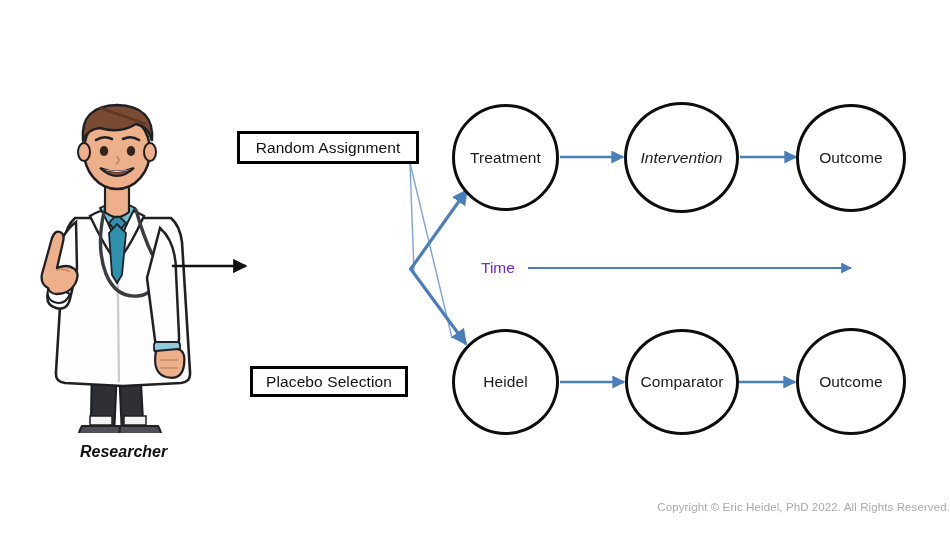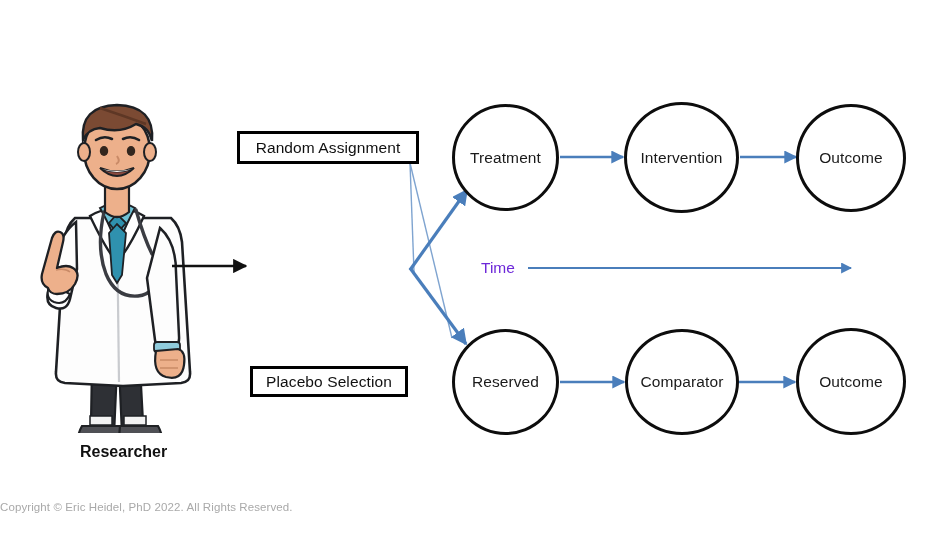--- a/index.html
+++ b/index.html
@@ -65,21 +65,21 @@
     white-space: nowrap;
   }
   #researcher-caption {
     font-size: 16px;
     font-weight: bold;
     color: #101010;
   }
   #copyright-text {
     position: absolute;
     width: 100%;
-    text-align: left;
+    text-align: right;
     font-size: 11.5px;
     color: #a9a9a9;
     letter-spacing: 0.1px;
   }
   
   #connectors {
     position: absolute;
     left: 0;
     top: 0;
     width: 950px;
@@ -180,21 +180,21 @@
       <ellipse cx="84" cy="63" rx="4.2" ry="5" fill="#33261E"></ellipse>
       <ellipse cx="111" cy="63" rx="4.2" ry="5" fill="#33261E"></ellipse>
 
       <path d="M97 68 q4 6 -1 8" stroke="#C98A67" stroke-width="2" fill="none"></path>
 
       <path d="M80 80 q17 16 34 0 q-17 7 -34 0 Z" fill="#8C4A3F" stroke="#1E2024" stroke-width="2"></path>
       <path d="M82 81 q15 6 30 0 q-15 4 -30 0 Z" fill="#FFFFFF"></path>
     </g>
   </svg>
 
-  <div id="researcher-caption" class="plain-label" style="left:80px; top:443px;">Researcher</div>
+  <div id="researcher-caption" class="plain-label" style="left:80px; top:443px;font-style:italic;">Researcher</div>
 
   <svg id="connectors">
     <defs>
       <marker id="arrow-blue" viewBox="0 0 10 10" refX="9" refY="5" markerWidth="5" markerHeight="5" orient="auto-start-reverse">
         <path d="M 0 0 L 10 5 L 0 10 z" fill="#4A7EBB"></path>
       </marker>
       <marker id="arrow-black" viewBox="0 0 10 10" refX="9" refY="5" markerWidth="5.5" markerHeight="5.5" orient="auto-start-reverse">
         <path d="M 0 0 L 10 5 L 0 10 z" fill="#111111"></path>
       </marker>
     </defs>
@@ -225,30 +225,30 @@
 
   <div class="label-box" id="box-random-selection" style="left:250px; top:366px; width:158px; height:31px;">
     <span class="box-label">Placebo Selection</span>
   </div>
 
 
   <div class="node-circle" id="treatment-node" style="left:452px; top:104px; width:107px; height:107px;">
     <span class="node-label">Treatment</span>
   </div>
 
-  <div class="node-circle" id="intervention-node" style="left:624px; top:102px; width:115px; height:111px;">
+  <div class="node-circle" id="intervention-node" style="left:624px; top:102px; width:115px; height:111px;font-style:italic;">
     <span class="node-label">Intervention</span>
   </div>
 
   <div class="node-circle" id="outcome-top-node" style="left:796px; top:104px; width:110px; height:108px;">
     <span class="node-label">Outcome</span>
   </div>
 
   <div class="node-circle" id="placebo-node" style="left:452px; top:329px; width:107px; height:106px;">
-    <span class="node-label">Reserved</span>
+    <span class="node-label">Heidel</span>
   </div>
 
   <div class="node-circle" id="comparator-node" style="left:625px; top:329px; width:114px; height:106px;">
     <span class="node-label">Comparator</span>
   </div>
 
   <div class="node-circle" id="outcome-bottom-node" style="left:796px; top:328px; width:110px; height:107px;">
     <span class="node-label">Outcome</span>
   </div>
 

